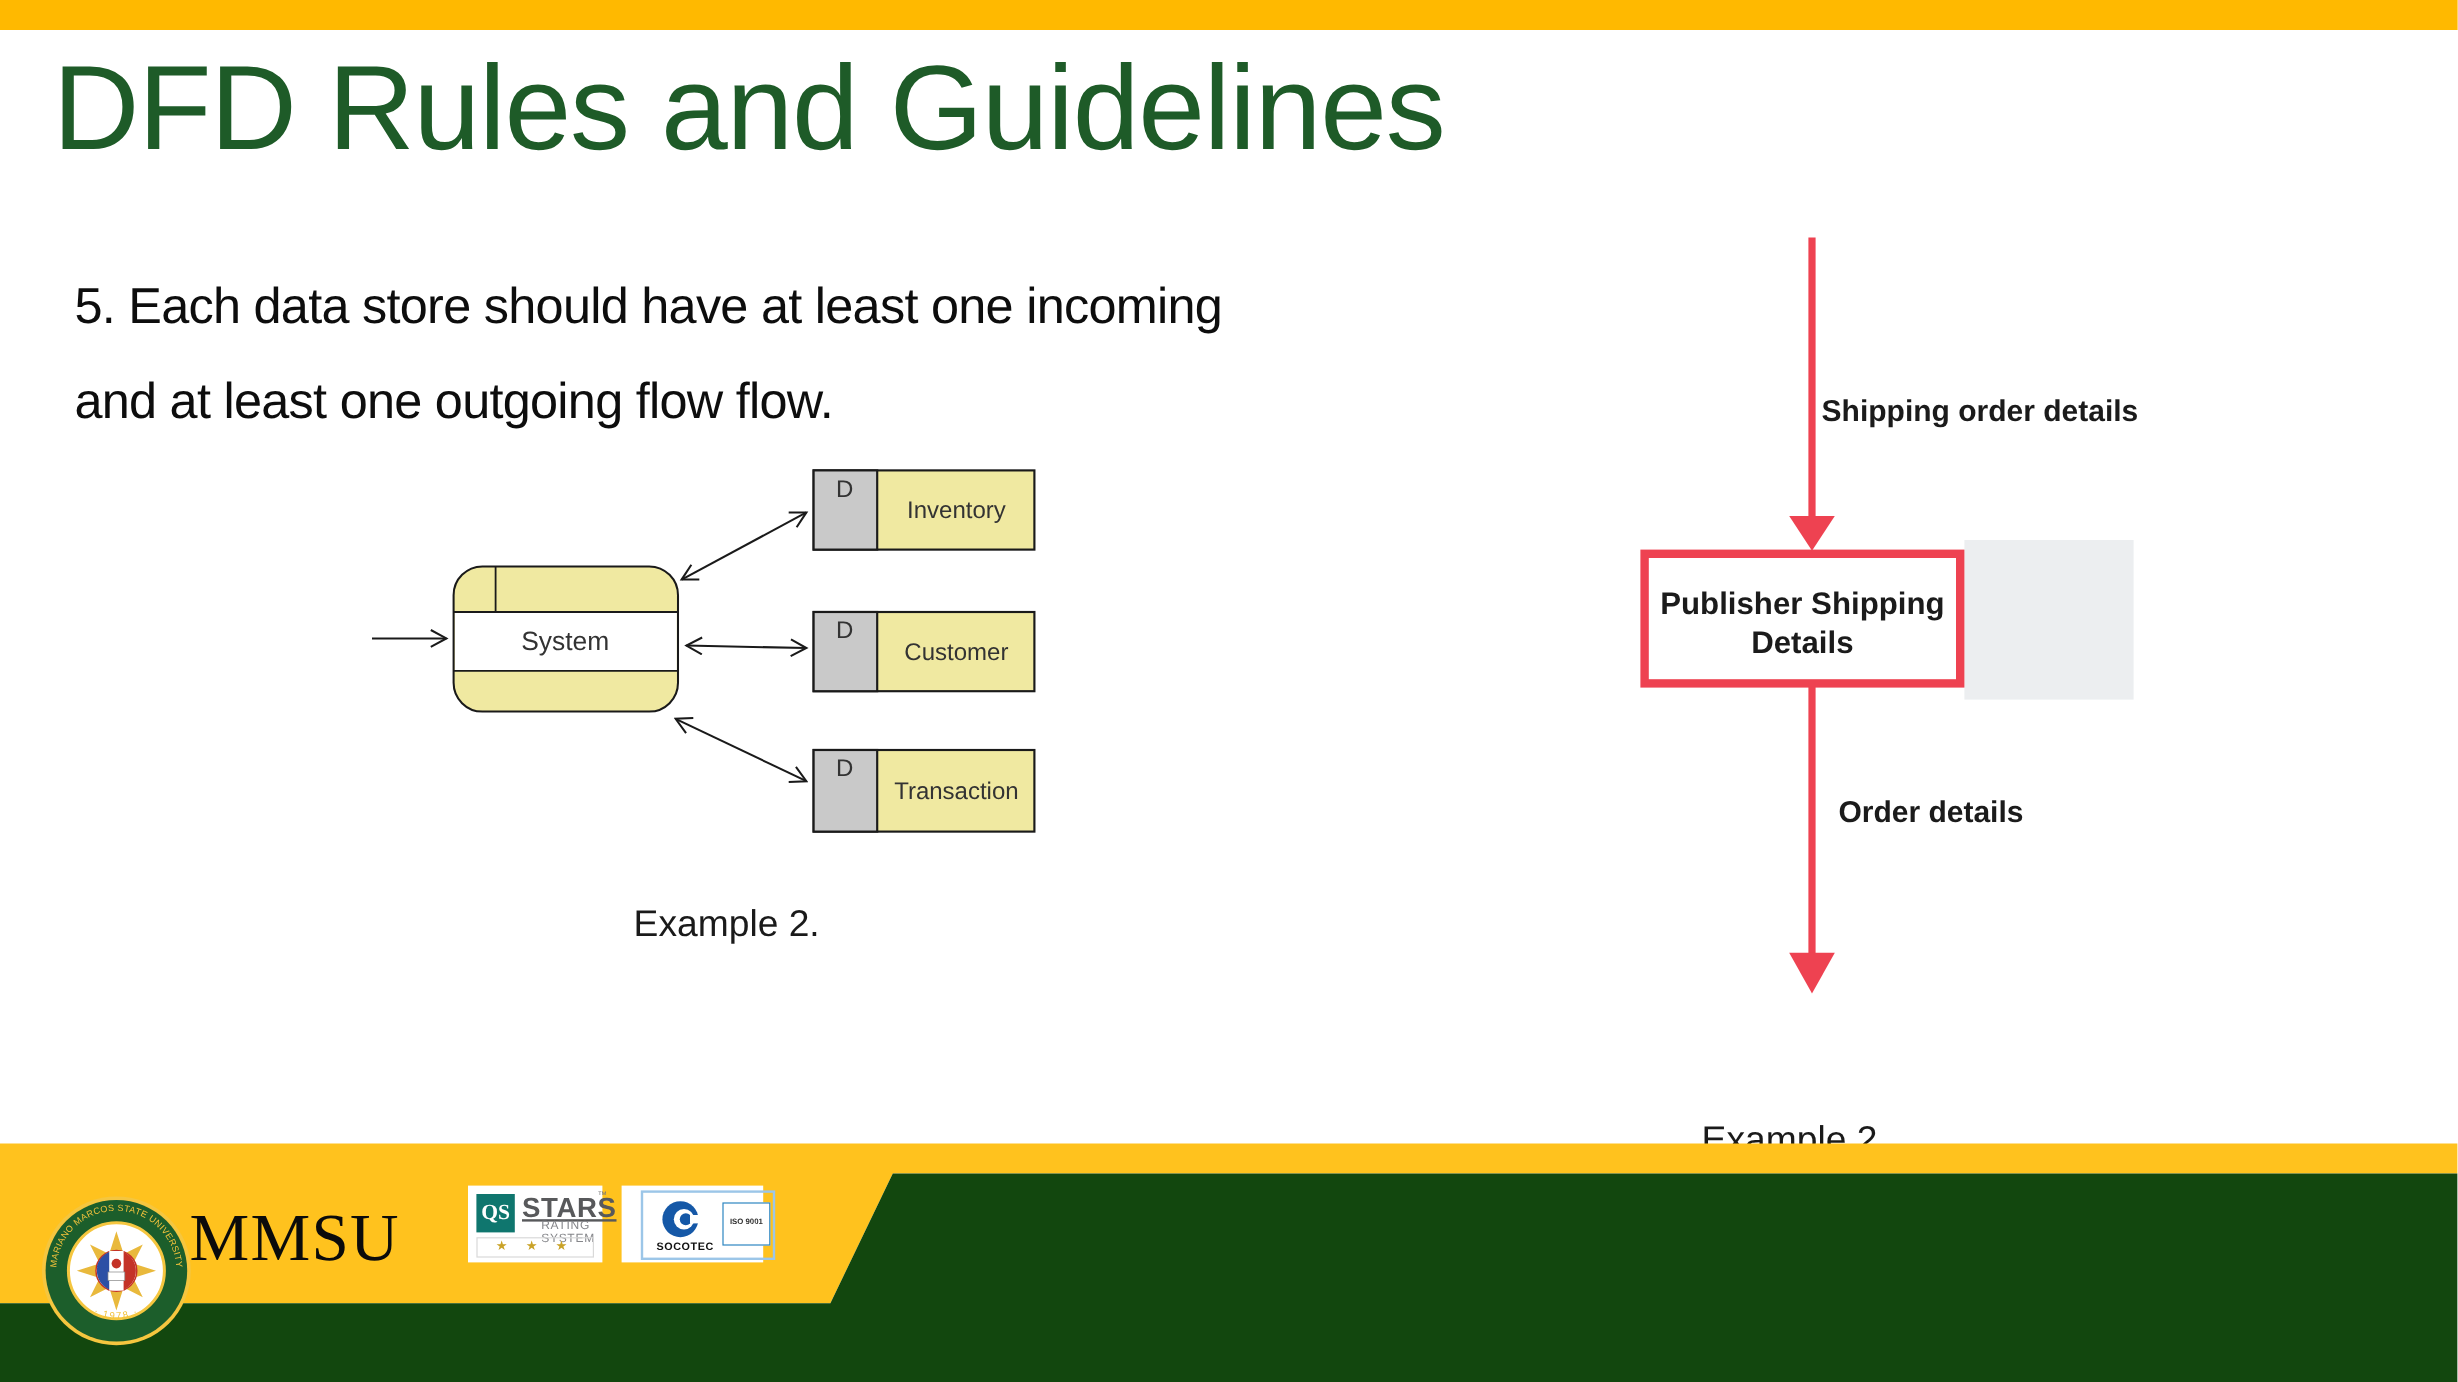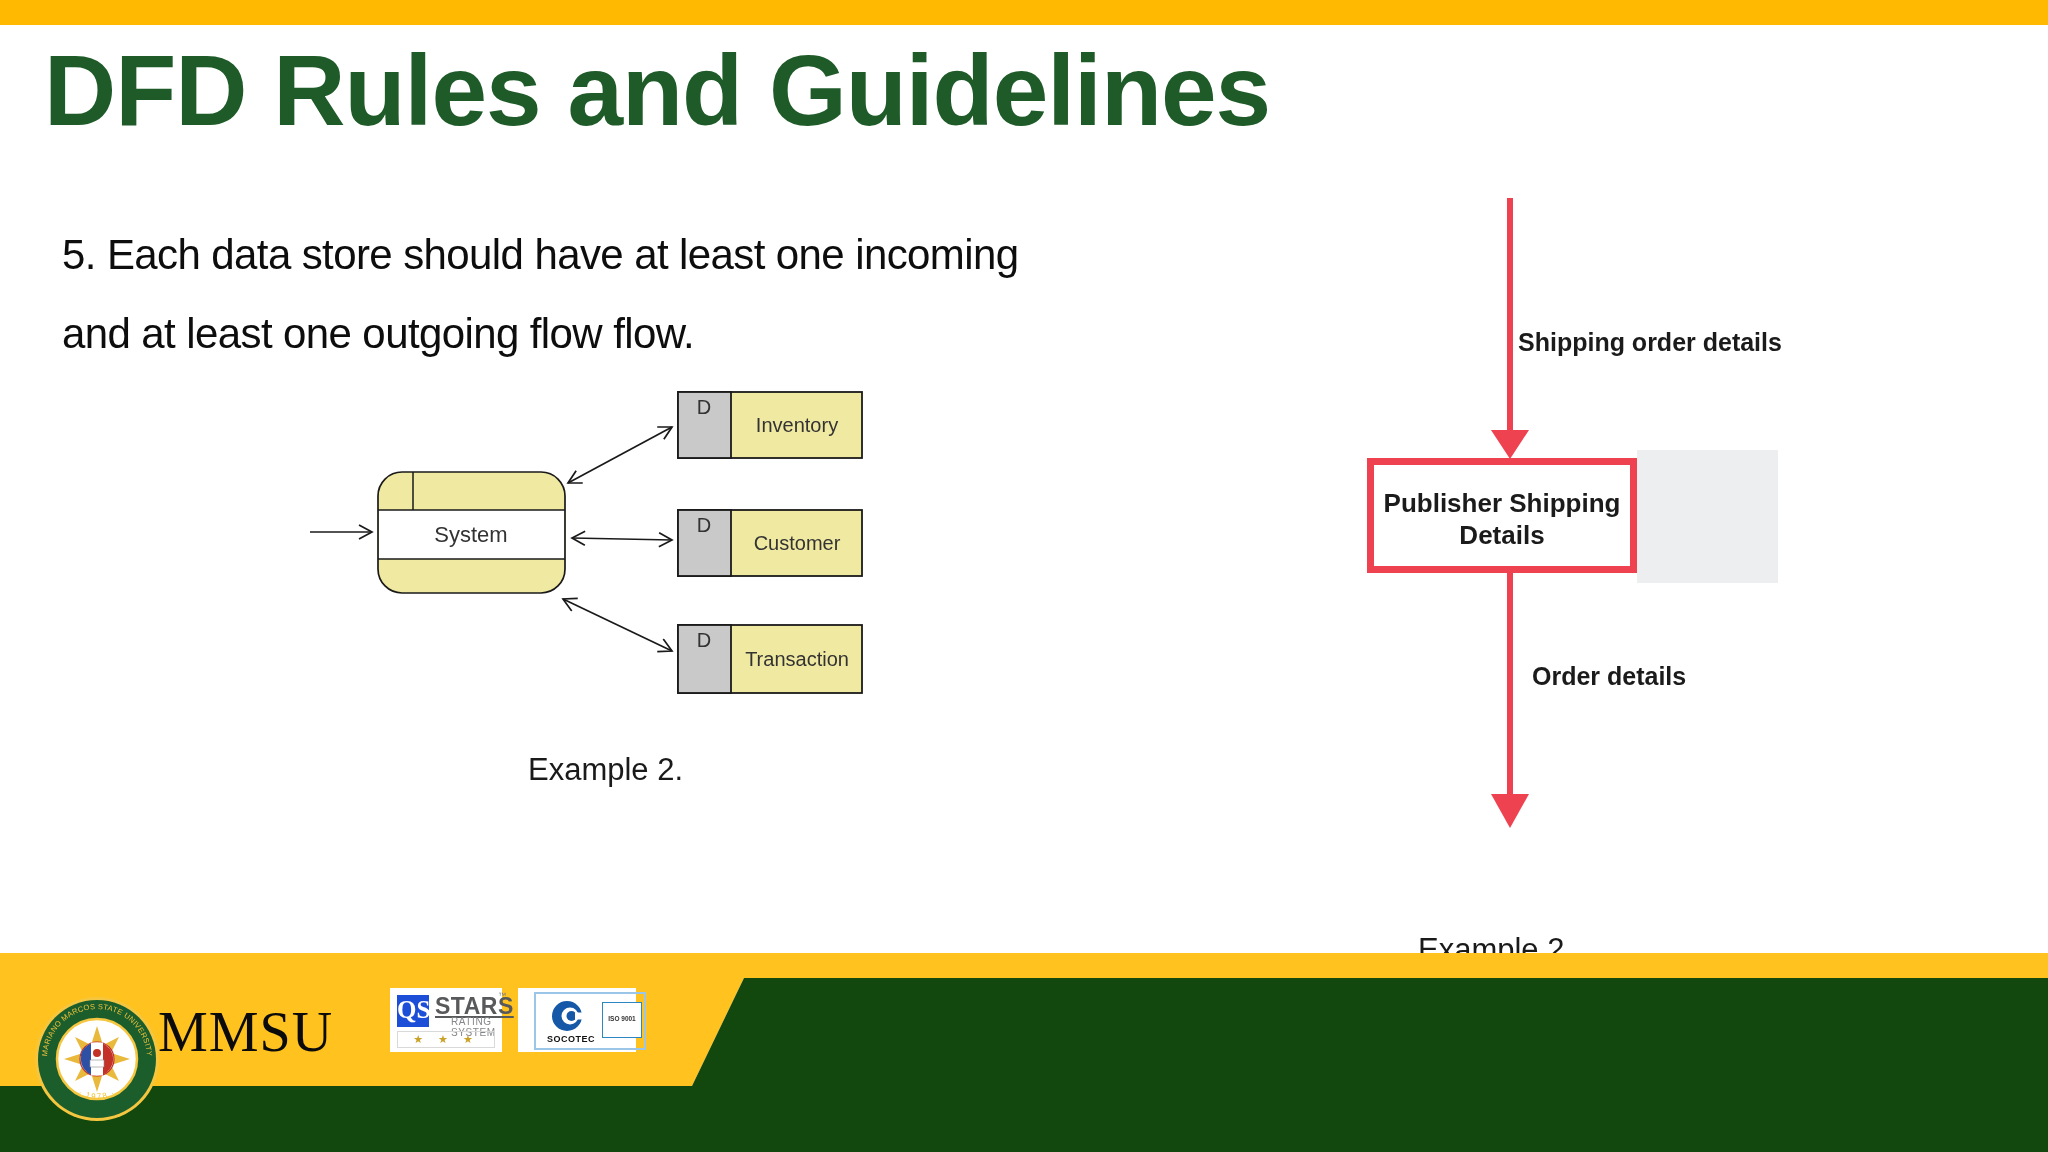--- a/index.html
+++ b/index.html
@@ -4,21 +4,21 @@
 <style>
   html,body{margin:0;padding:0;}
   body{
     width:2048px;height:1152px;position:relative;overflow:hidden;
     background:#ffffff;font-family:"Liberation Sans",sans-serif;
   }
   .abs{position:absolute;}
   #top-bar{left:0;top:0;width:2048px;height:25px;background:#FFB900;}
   #page-title{
     left:44px;top:40px;width:1500px;
-    font-size:100px;font-weight:700;color:#1E5B28;letter-spacing:-1px;
+    font-size:100px;font-weight:400;color:#1E5B28;letter-spacing:-1px;
     line-height:1.0;
   }
   .rule-line{
     left:62px;width:1200px;font-size:42px;color:#0d0d0d;letter-spacing:-0.6px;
     line-height:1.1;
   }
   #rule-line-1{top:232px;}
   #rule-line-2{top:311px;}
   .caption{
     font-size:31px;color:#1a1a1a;letter-spacing:0px;
@@ -29,22 +29,22 @@
   #footer-svg{left:0;top:940px;}
   #seal-svg{left:34px;top:996px;}
   #university-acronym{
     left:158px;top:1000px;font-family:"Liberation Serif",serif;
     font-size:56px;font-weight:500;color:#0b0b0b;letter-spacing:1px;
   }
   .badge{background:#ffffff;}
   #qs-badge{left:390px;top:988px;width:112px;height:64px;}
   .qs-row{position:absolute;left:7px;top:7px;width:98px;height:32px;}
   .qs-square{
-    position:absolute;left:0;top:0;width:32px;height:32px;background:#1d4ed8;
-    color:#ffffff;font-family:"Liberation Serif",serif;font-size:25px;font-weight:700;
+    position:absolute;left:0;top:0;width:32px;height:32px;background:#0f766e;
+    color:#ffffff;font-family:"Liberation Serif",serif;font-size:18px;font-weight:700;
     text-align:center;line-height:30px;
   }
   .qs-stars-word{
     position:absolute;left:38px;top:-2px;font-size:23px;font-weight:700;color:#58595B;
     letter-spacing:0.5px;
     text-decoration:underline;
   }
   .qs-tm{position:absolute;left:101px;top:-4px;font-size:8px;color:#7a7a7a;}
   .qs-subtitle{position:absolute;left:54px;top:21px;font-size:10px;color:#85868A;letter-spacing:0.6px;}
   .qs-star-strip{

